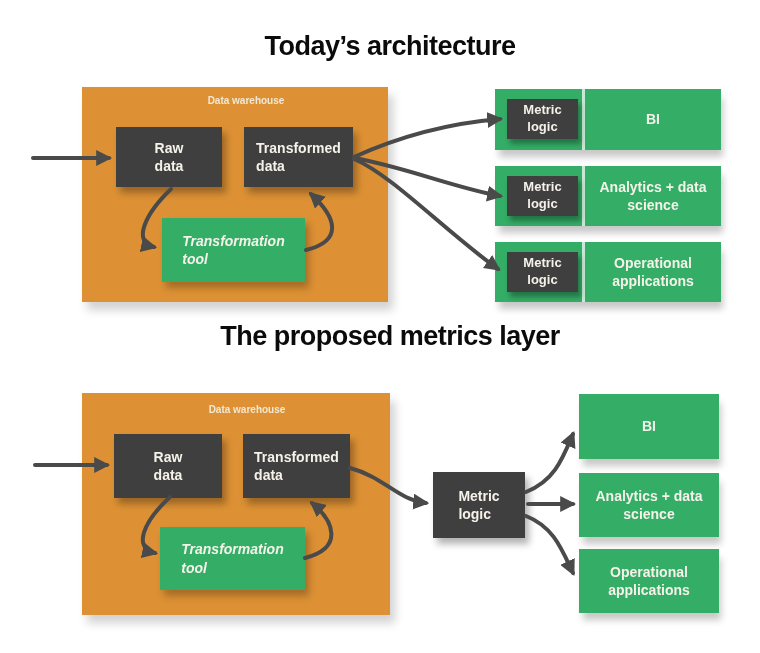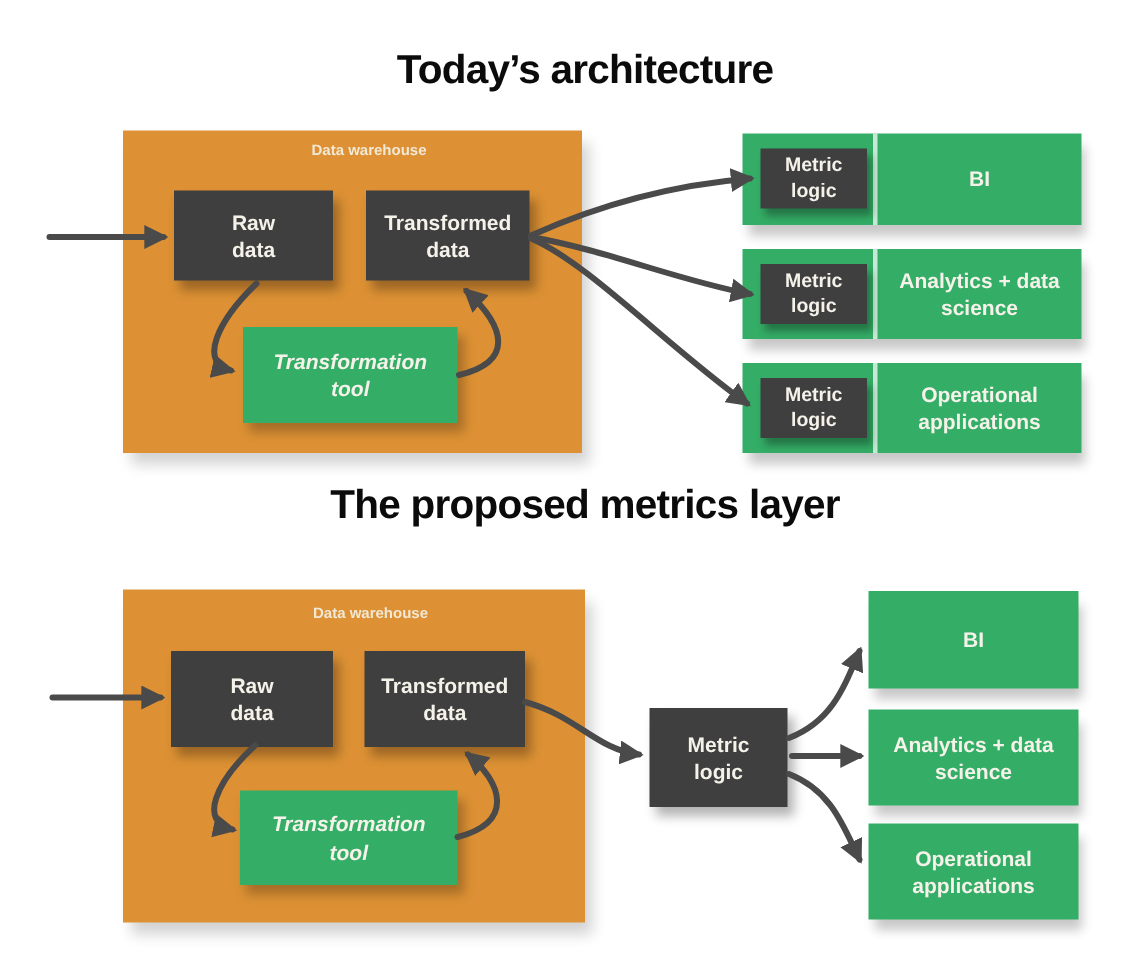--- a/index.html
+++ b/index.html
@@ -25,21 +25,21 @@
   .o-bottom{left:82px;top:393px;width:308px;height:222px;}
   .dw-label{
     position:absolute;left:0;width:100%;text-align:center;
     font-weight:bold;font-size:10px;color:var(--cream);margin-left:11px;
   }
   .o-top .dw-label{top:8px;}
   .o-bottom .dw-label{top:11px;}
   .node{
     position:absolute;display:flex;align-items:center;justify-content:center;
     font-weight:bold;font-size:14px;color:var(--boxtext);
-    text-align:center;line-height:1.32;
+    text-align:left;line-height:1.32;
   }
   .node span{white-space:pre-line;}
   .darkbox{background:var(--dark);box-shadow:4px 6px 7px rgba(0,0,0,0.30);}
   .greenbox{background:var(--green);box-shadow:4px 6px 7px rgba(0,0,0,0.25);font-style:italic;}
   
   .o-top .raw{left:34px;top:40px;width:106px;height:60px;}
   .o-top .transformed{left:162px;top:40px;width:109px;height:60px;}
   .o-top .tool{left:80px;top:131px;width:143px;height:64px;}
   
   .o-bottom .raw{left:32px;top:41px;width:108px;height:64px;}

